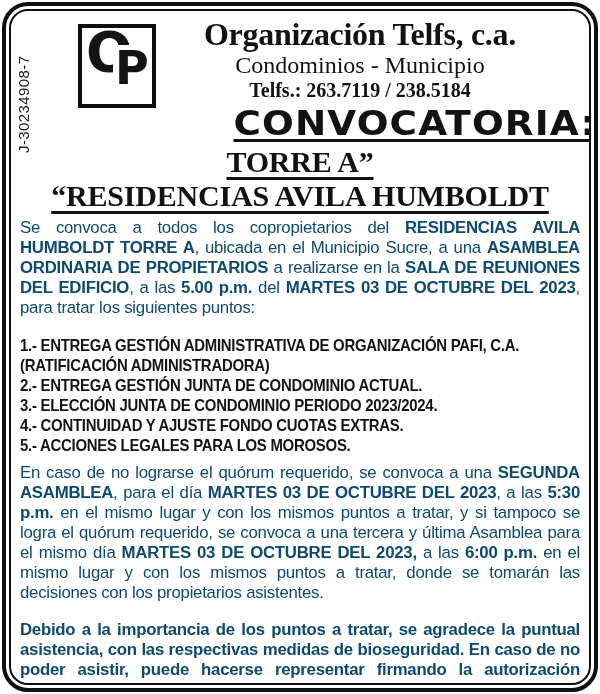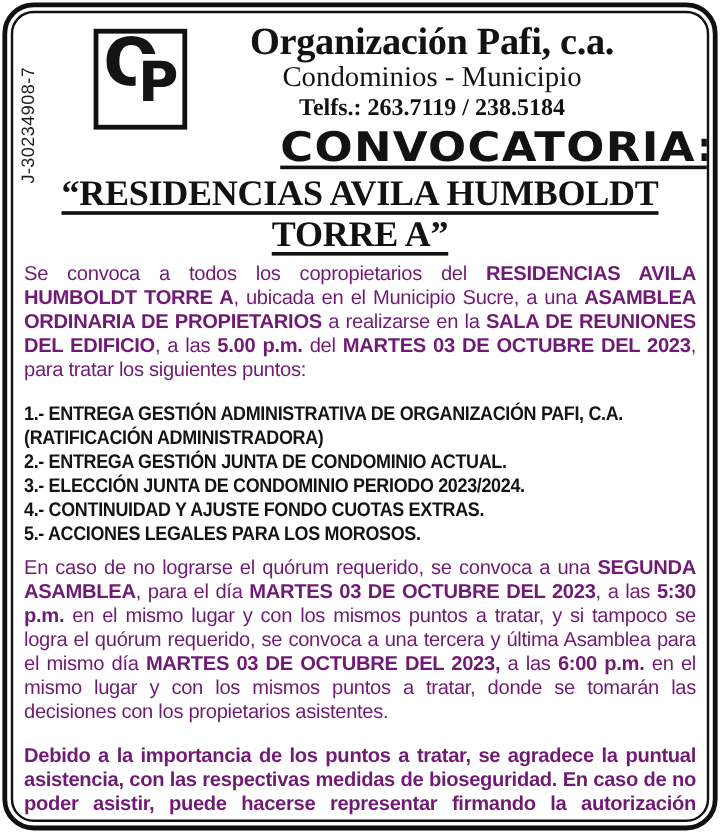--- a/index.html
+++ b/index.html
@@ -33,21 +33,21 @@
 
   .convo{text-align:right;margin-top:3px;height:40px;}
   .convo span{
     display:inline-block;font:bold 34px/36px "DejaVu Sans",sans-serif;letter-spacing:1px;
     transform:scaleX(1.1);transform-origin:50% 50%;
     text-decoration:underline;text-decoration-thickness:3px;text-underline-offset:4px;
   }
   .btitle{text-align:center;font:bold 30px/34px "Liberation Serif","DejaVu Serif",serif;letter-spacing:-.2px;}
   .btitle .tline{text-decoration:underline;text-decoration-thickness:2.5px;text-underline-offset:5px;}
 
-  .para{font-size:16.8px;line-height:20px;text-align:justify;letter-spacing:-.25px;color:#701a75;}
+  .para{font-size:16.8px;line-height:20px;text-align:justify;letter-spacing:-.25px;color:#0c4a6e;}
   .para .b{font-weight:bold;}
   .p1{margin-top:5px;}
   .agenda{
     margin-top:5px;font-weight:bold;font-size:16.5px;letter-spacing:-.3px;color:#141414;
     width:619px;transform:scaleX(0.906);transform-origin:0 50%;
   }
   .agenda .item{line-height:20px;}
   .p2{margin-top:8px;}
   .p3{margin-top:0;font-weight:bold;}
 </style>
@@ -58,32 +58,32 @@
   <div class="sheet">
 
     <div class="reg">J-30234908-7</div>
 
     <div class="logo">
       <span class="o">O</span>
       <span class="p">P</span>
     </div>
 
     <div class="header">
-      <div class="company">Organización Pafi, c.a.</div>
+      <div class="company">Organización Telfs, c.a.</div>
       <div class="subtitle">Condominios - Municipio</div>
       <div class="phones">Telfs.: 263.7119 / 238.5184</div>
     </div>
 
     <div class="convo">
       <span>CONVOCATORIA:</span>
     </div>
 
     <div class="btitle">
+      <div class="tline">TORRE A”</div>
       <div class="tline">“RESIDENCIAS AVILA HUMBOLDT</div>
-      <div class="tline">TORRE A”</div>
     </div>
 
     <p class="para p1"><span>Se convoca a todos los copropietarios del </span><span class="b">RESIDENCIAS AVILA HUMBOLDT TORRE A</span><span>, ubicada en el Municipio Sucre, a una </span><span class="b">ASAMBLEA ORDINARIA DE PROPIETARIOS</span><span> a realizarse en la </span><span class="b">SALA DE REUNIONES DEL EDIFICIO</span><span>, a las </span><span class="b">5.00 p.m.</span><span> del </span><span class="b">MARTES 03 DE OCTUBRE DEL 2023</span><span>, para tratar los siguientes puntos:</span></p>
 
     <div class="agenda">
       <div class="item">1.- ENTREGA GESTIÓN ADMINISTRATIVA DE ORGANIZACIÓN PAFI, C.A. (RATIFICACIÓN ADMINISTRADORA)</div>
       <div class="item">2.- ENTREGA GESTIÓN JUNTA DE CONDOMINIO ACTUAL.</div>
       <div class="item">3.- ELECCIÓN JUNTA DE CONDOMINIO PERIODO 2023/2024.</div>
       <div class="item">4.- CONTINUIDAD Y AJUSTE FONDO CUOTAS EXTRAS.</div>
       <div class="item">5.- ACCIONES LEGALES PARA LOS MOROSOS.</div>

